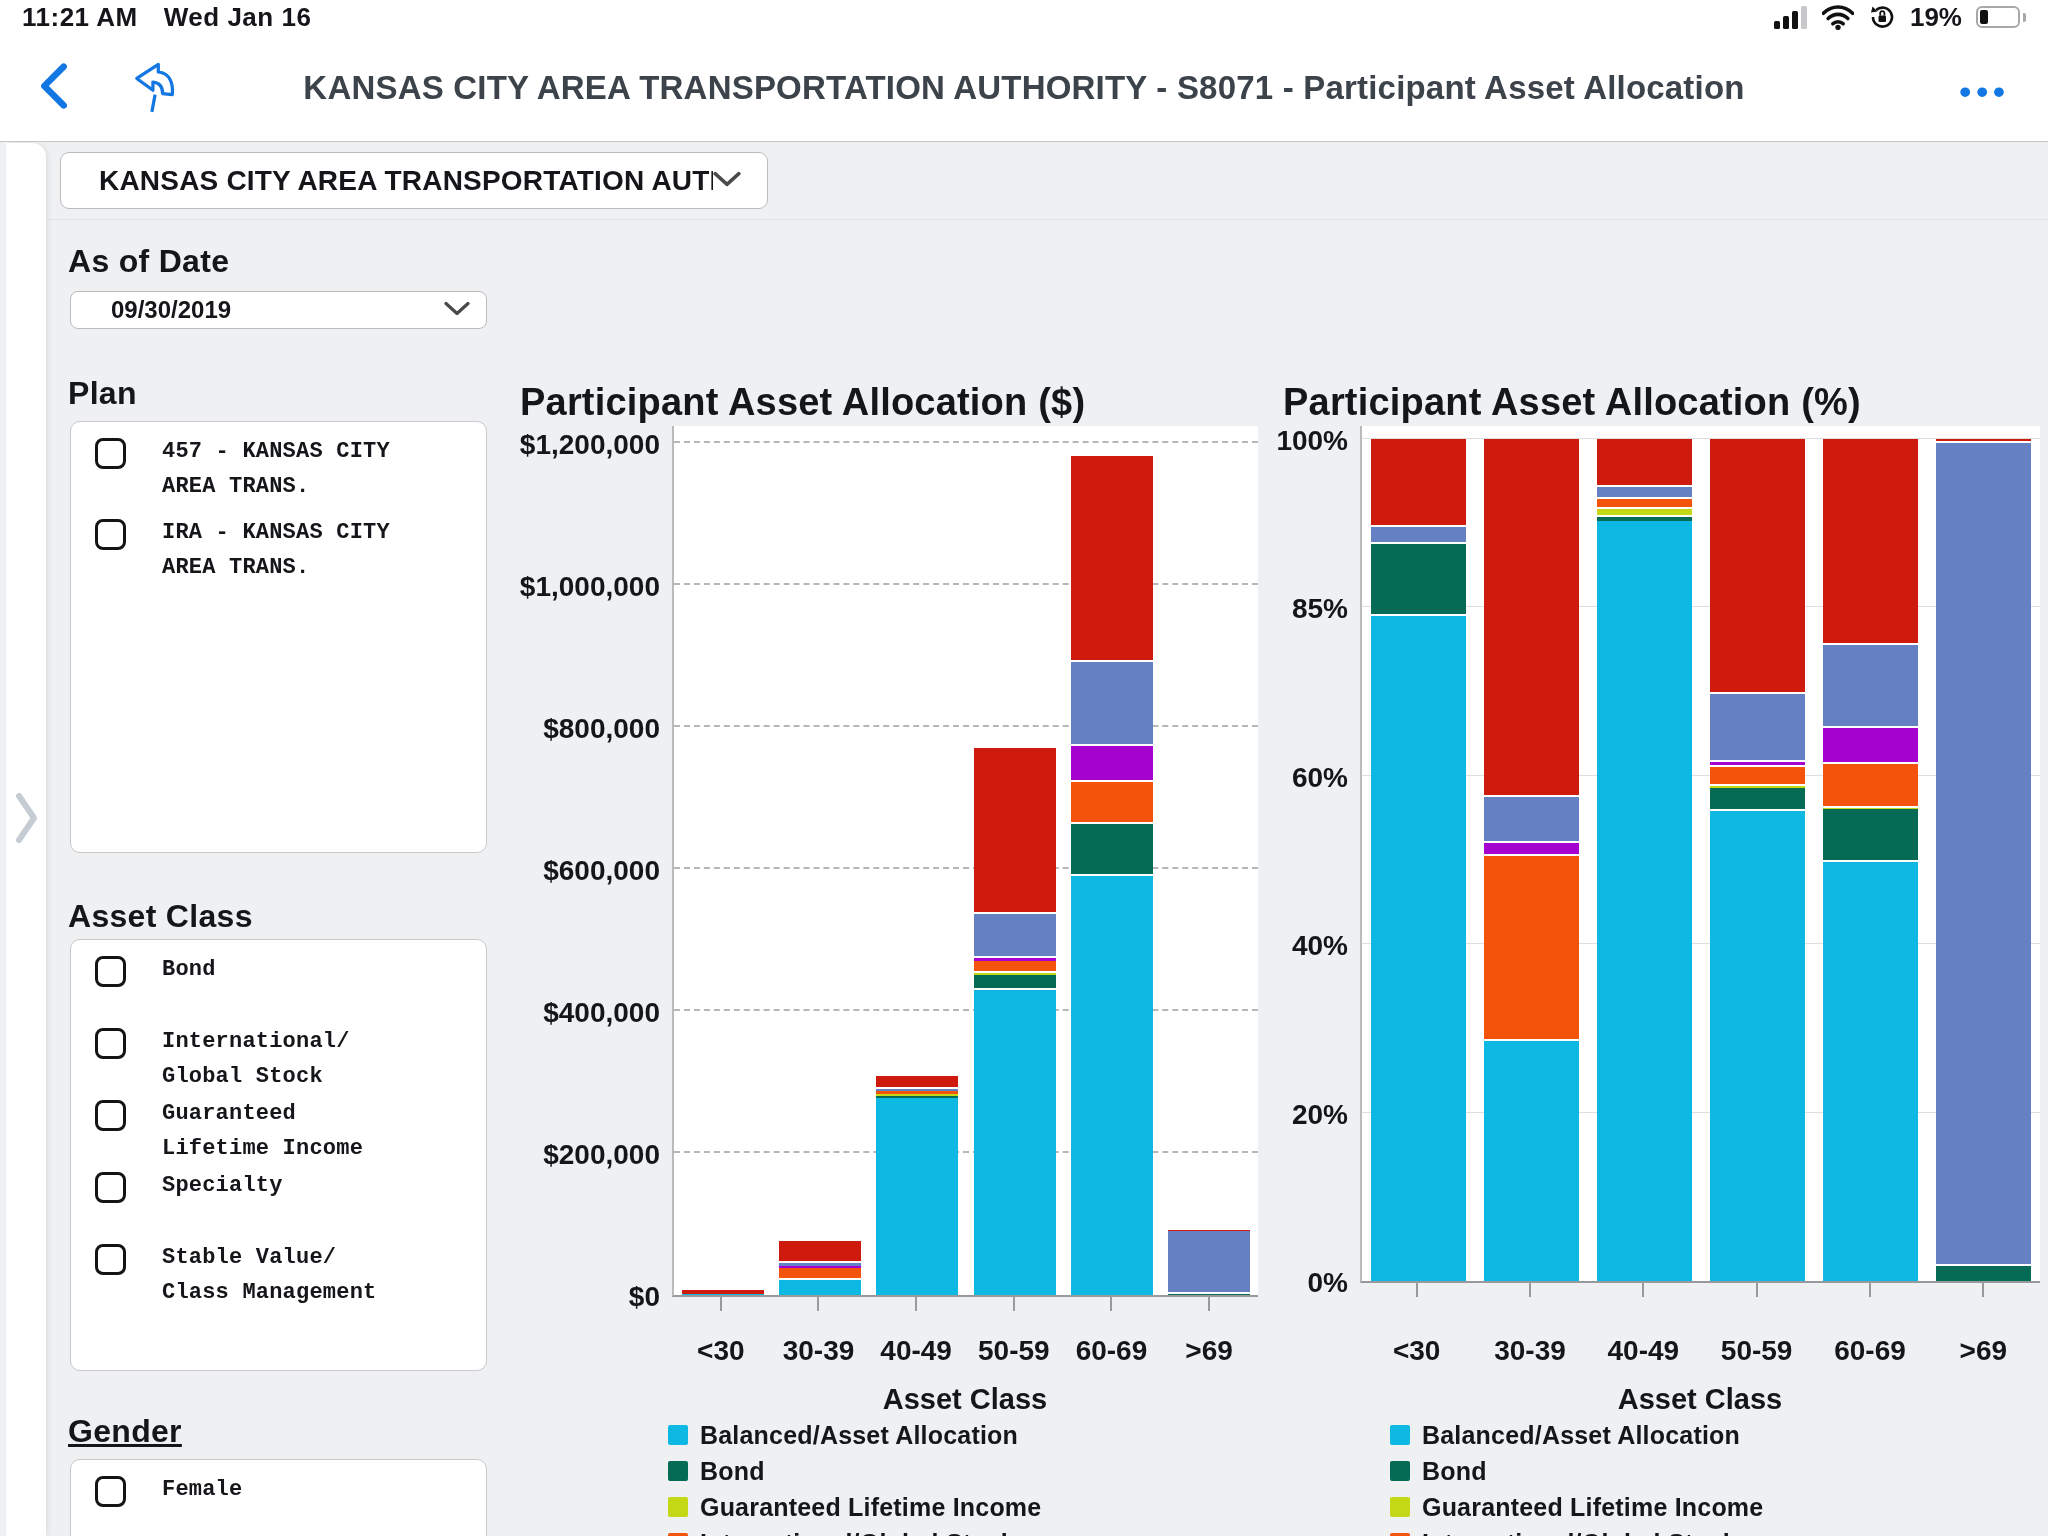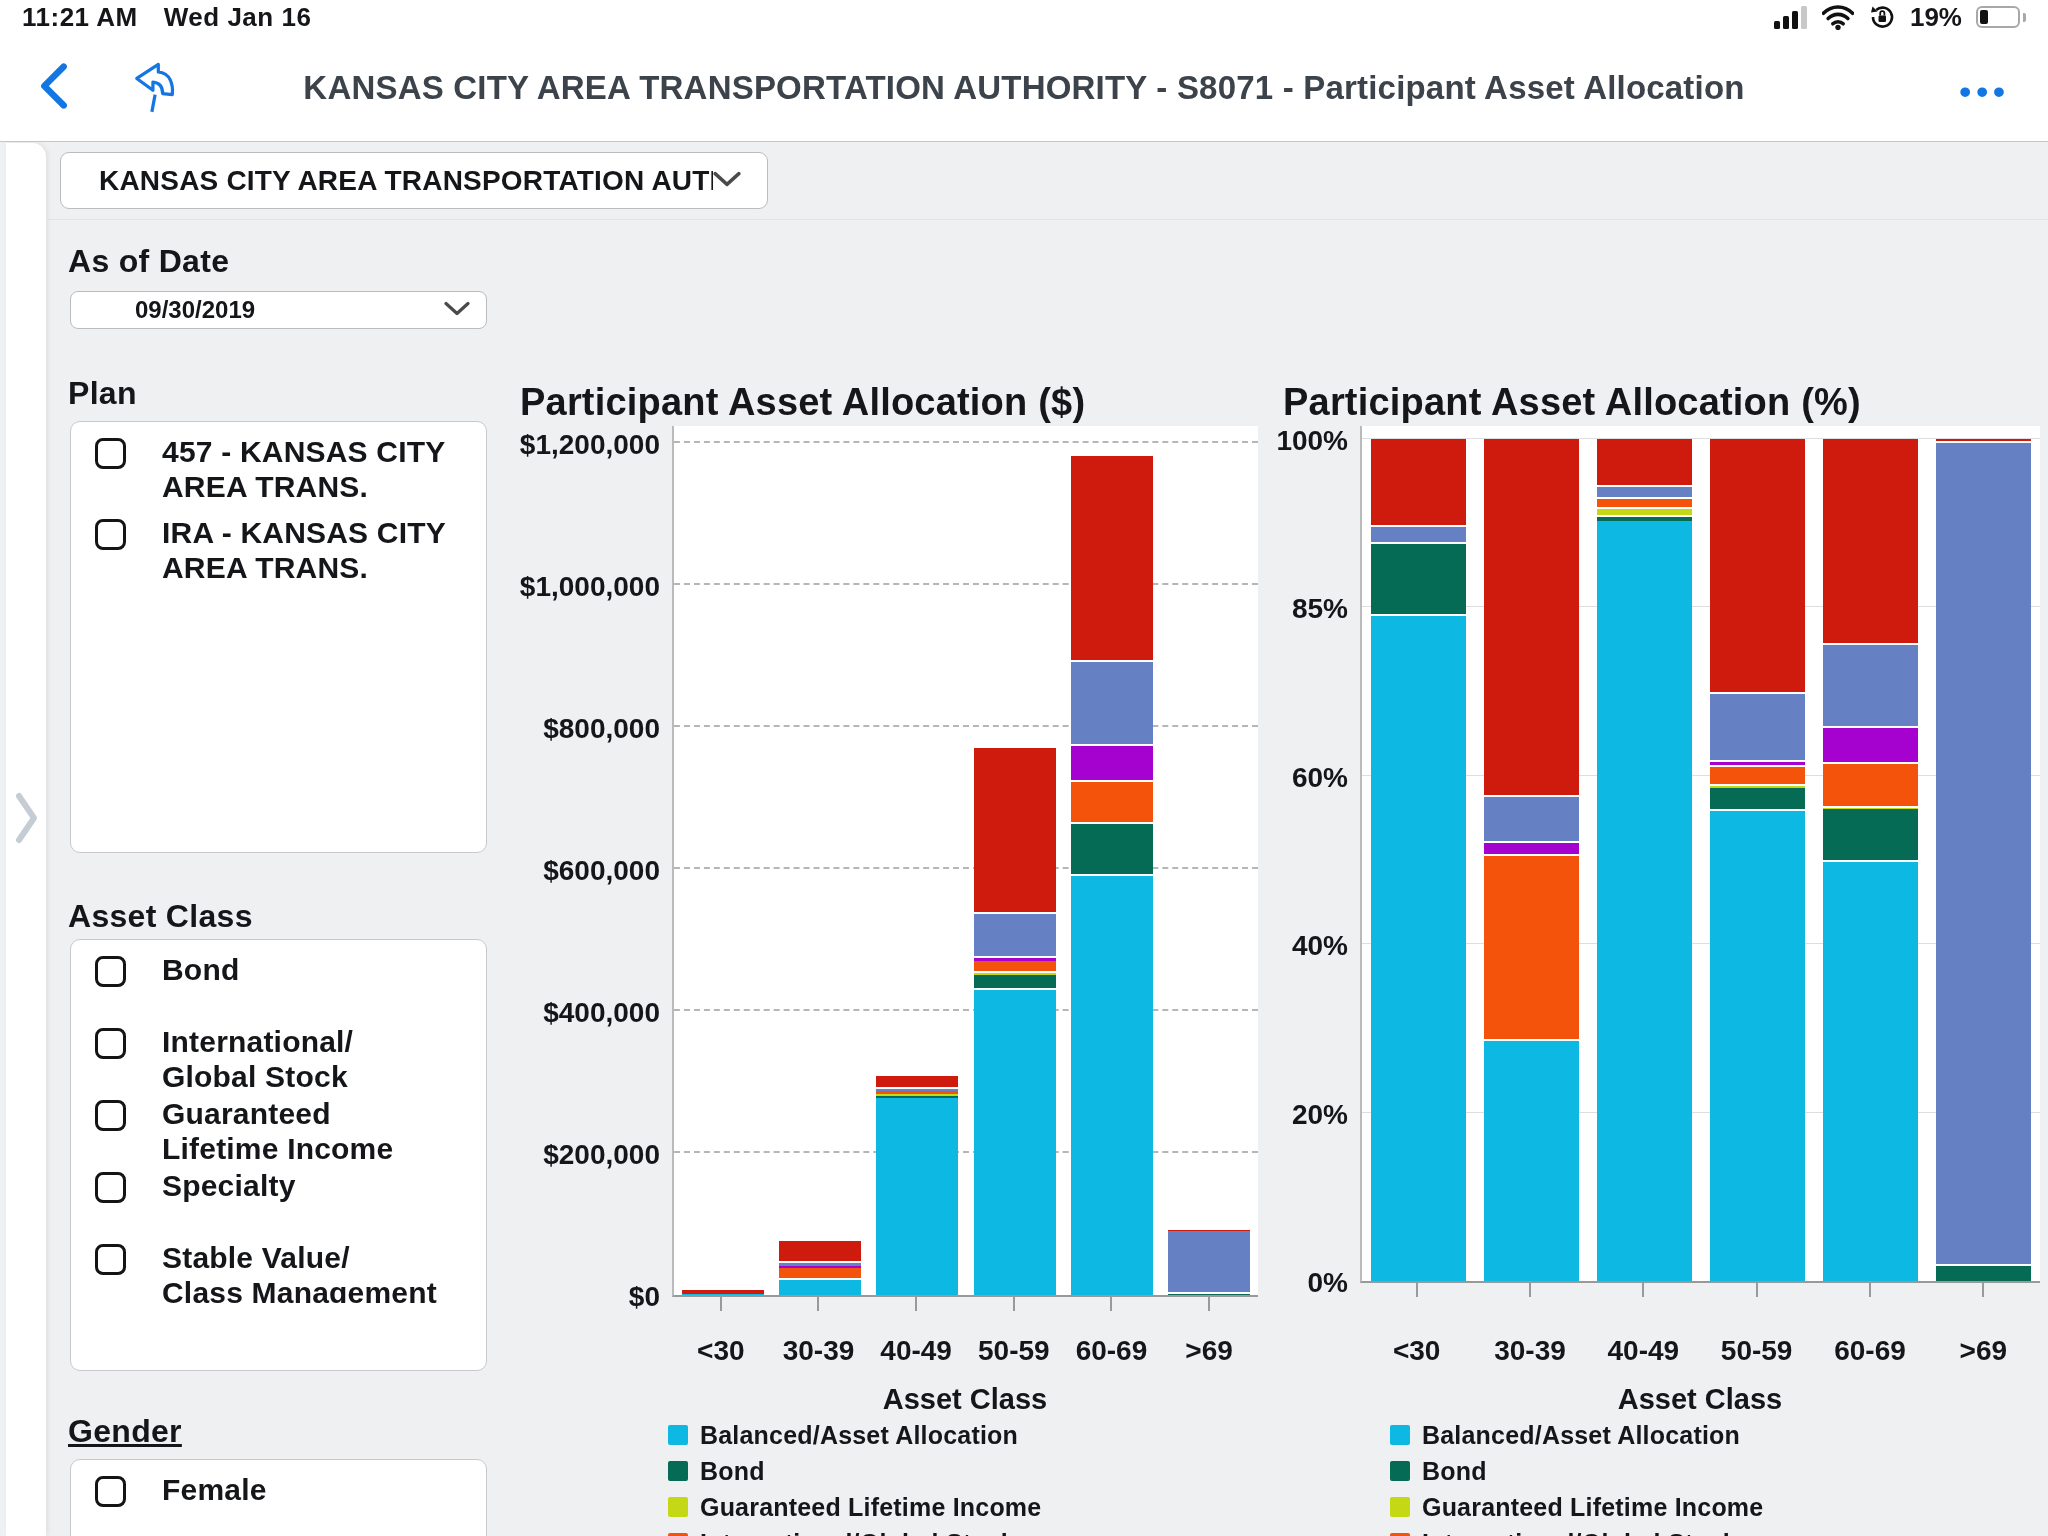--- a/index.html
+++ b/index.html
@@ -29,25 +29,25 @@
   .drawer { position:absolute; left:6px; top:0; width:40px; height:1393px; background:#fff; border-radius:0 14px 0 0; box-shadow:2px 0 5px rgba(0,0,0,.07); }
   .drawer-handle { position:absolute; left:8px; top:648px; cursor:pointer; }
 
   .client-select { position:absolute; left:60px; top:9px; width:708px; height:57px; background:#fff; border:1px solid #bcbcbf; border-radius:9px; display:flex; align-items:center; padding:0 26px 0 38px; cursor:pointer; }
   .client-select .val { font-size:28px; letter-spacing:.2px; flex:1; white-space:nowrap; overflow:hidden; }
   .client-select svg { flex:none; }
 
   
   .side-h { position:absolute; left:68px; font-size:32px; letter-spacing:.3px; }
   .box { position:absolute; left:70px; width:417px; background:#fff; border:1px solid #c9c9cc; border-radius:10px; }
-  .date-select { position:absolute; left:70px; top:148px; width:417px; height:38px; background:#fff; border:1px solid #bcbcbf; border-radius:8px; display:flex; align-items:center; padding:0 16px 0 64px; cursor:pointer; }
+  .date-select { position:absolute; left:70px; top:148px; width:417px; height:38px; background:#fff; border:1px solid #bcbcbf; border-radius:8px; display:flex; align-items:center; padding:0 16px 0 40px; cursor:pointer; }
   .date-select .val { font-size:24px; flex:1; }
   .opt { display:flex; align-items:flex-start; height:63px; overflow:hidden; margin-bottom:9px; }
   .cb { flex:none; width:31px; height:31px; border:3px solid #141414; border-radius:8px; background:#fff; margin:4px 36px 0 14px; cursor:pointer; }
-  .optlabel { font-size:30px; line-height:35px; white-space:pre-line; letter-spacing:.2px; }
+  .optlabel { font-size:22px; line-height:35px; white-space:pre-line; letter-spacing:.2px;font-family:Liberation Mono, monospace; }
   .box-pad { padding:12px 10px 0 10px; }
   #plan-box    { top:278px;  height:432px; }
   #ac-box      { top:796px;  height:432px; }
   #gender-box  { top:1316px; height:110px; }
   #plan-box .opt { height:72px; }
   #gender-box .opt { height:44px; }
   #h-asofdate { top:100px; }
   #h-plan     { top:232px; }
   #h-ac       { top:755px; }
   #h-gender   { top:1270px;text-decoration:underline; }

